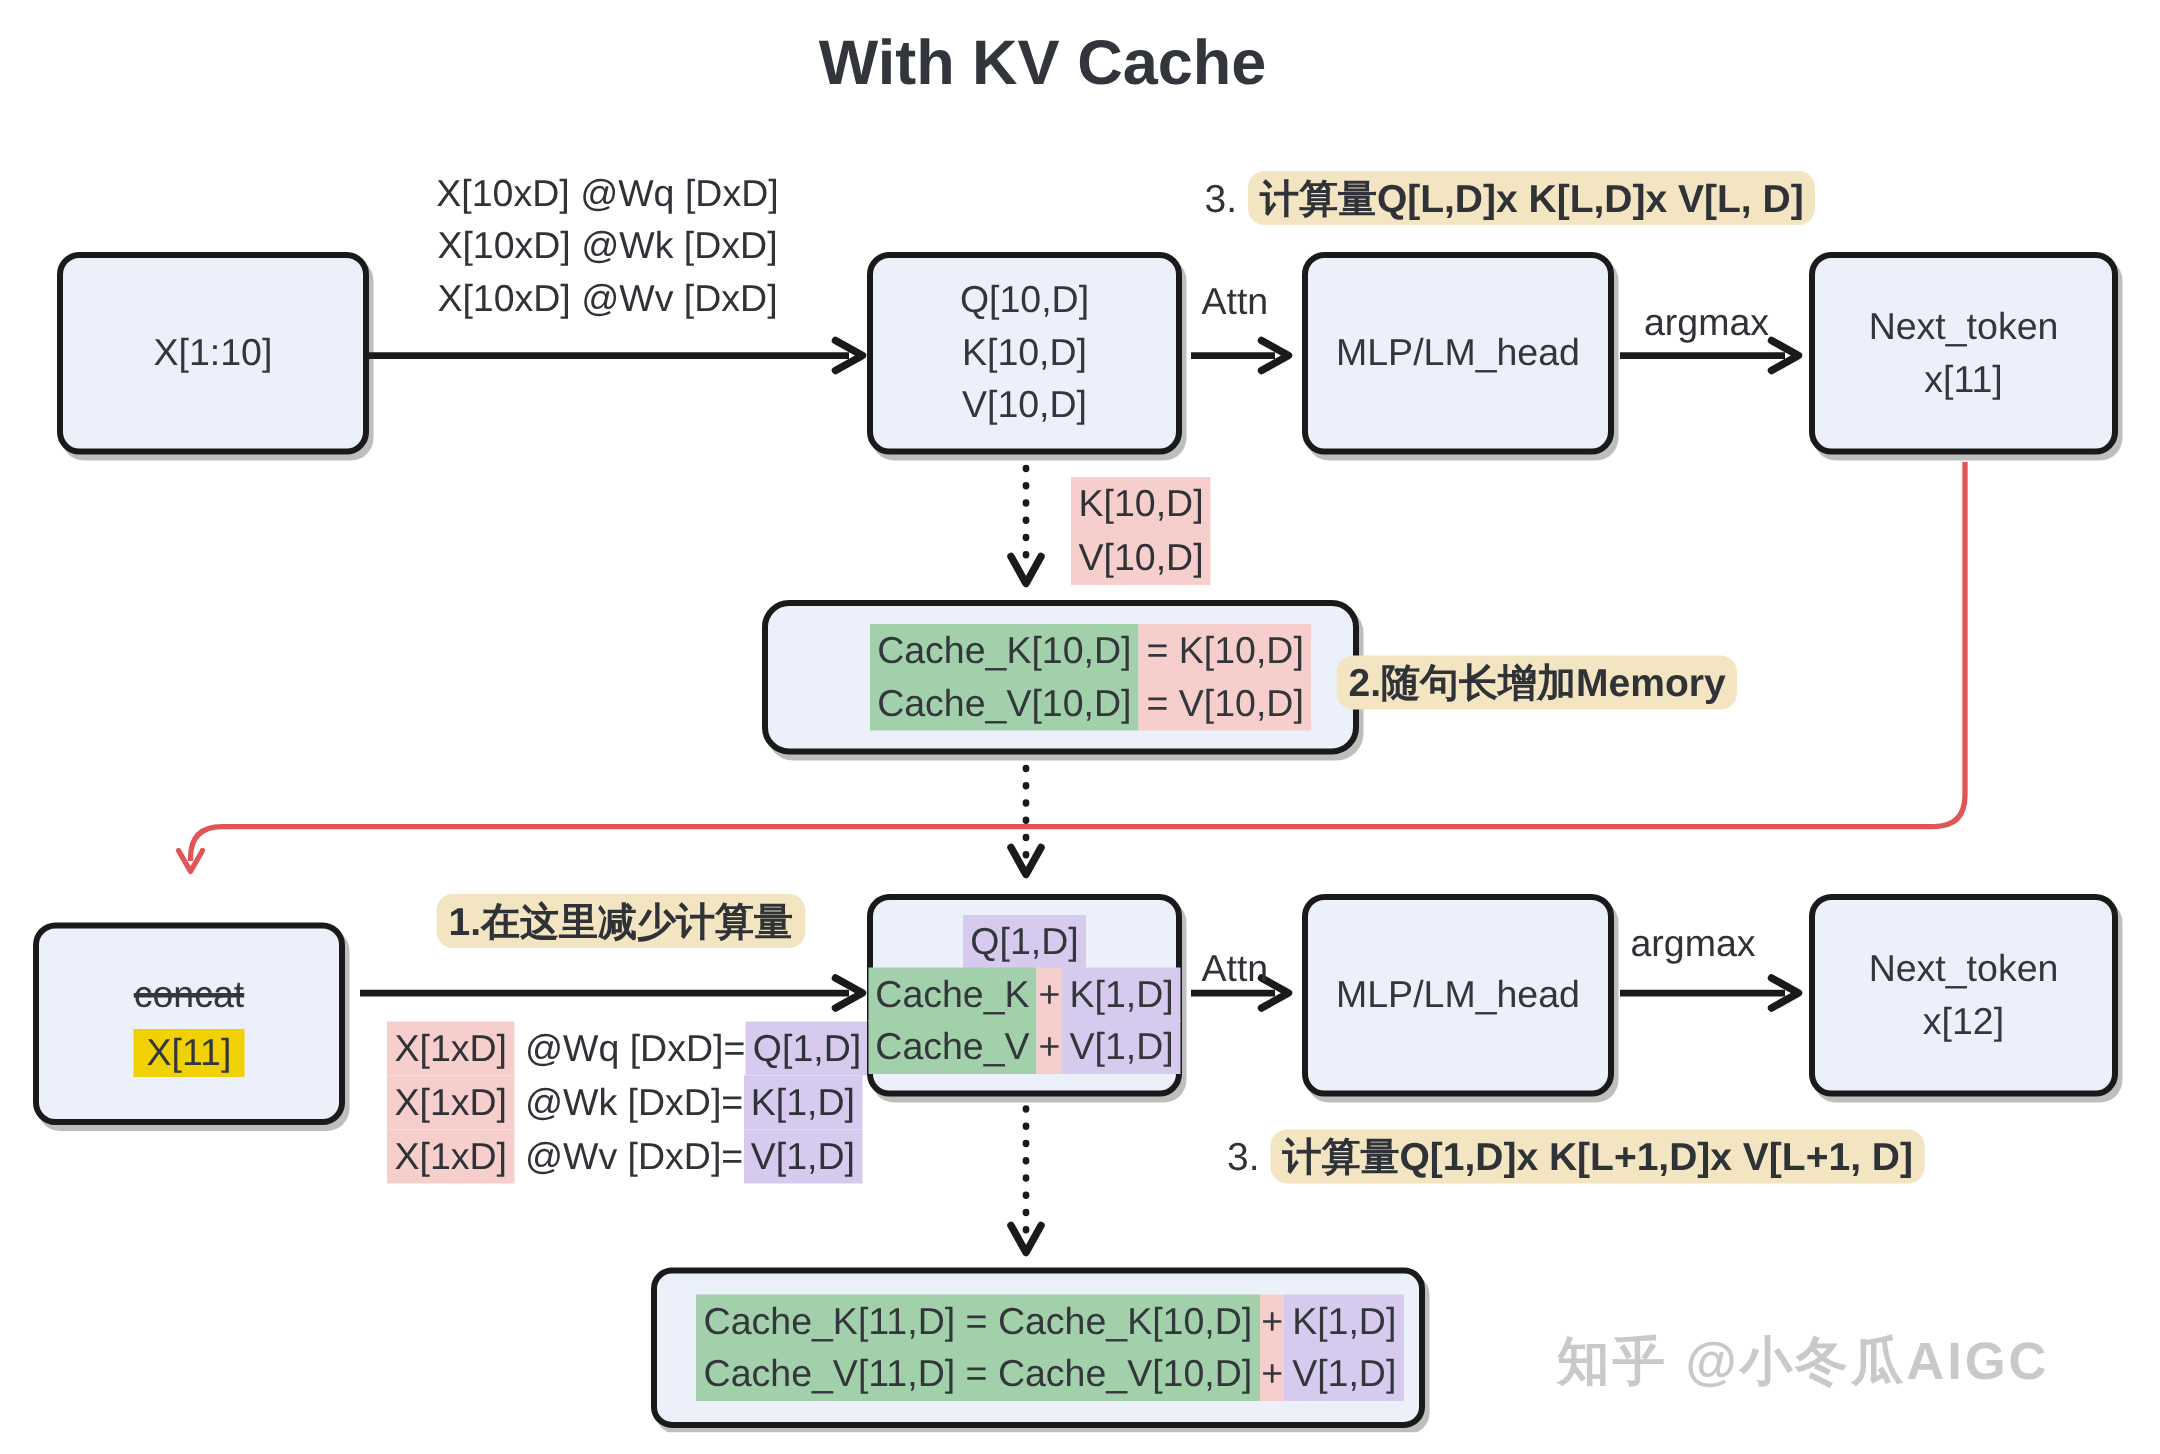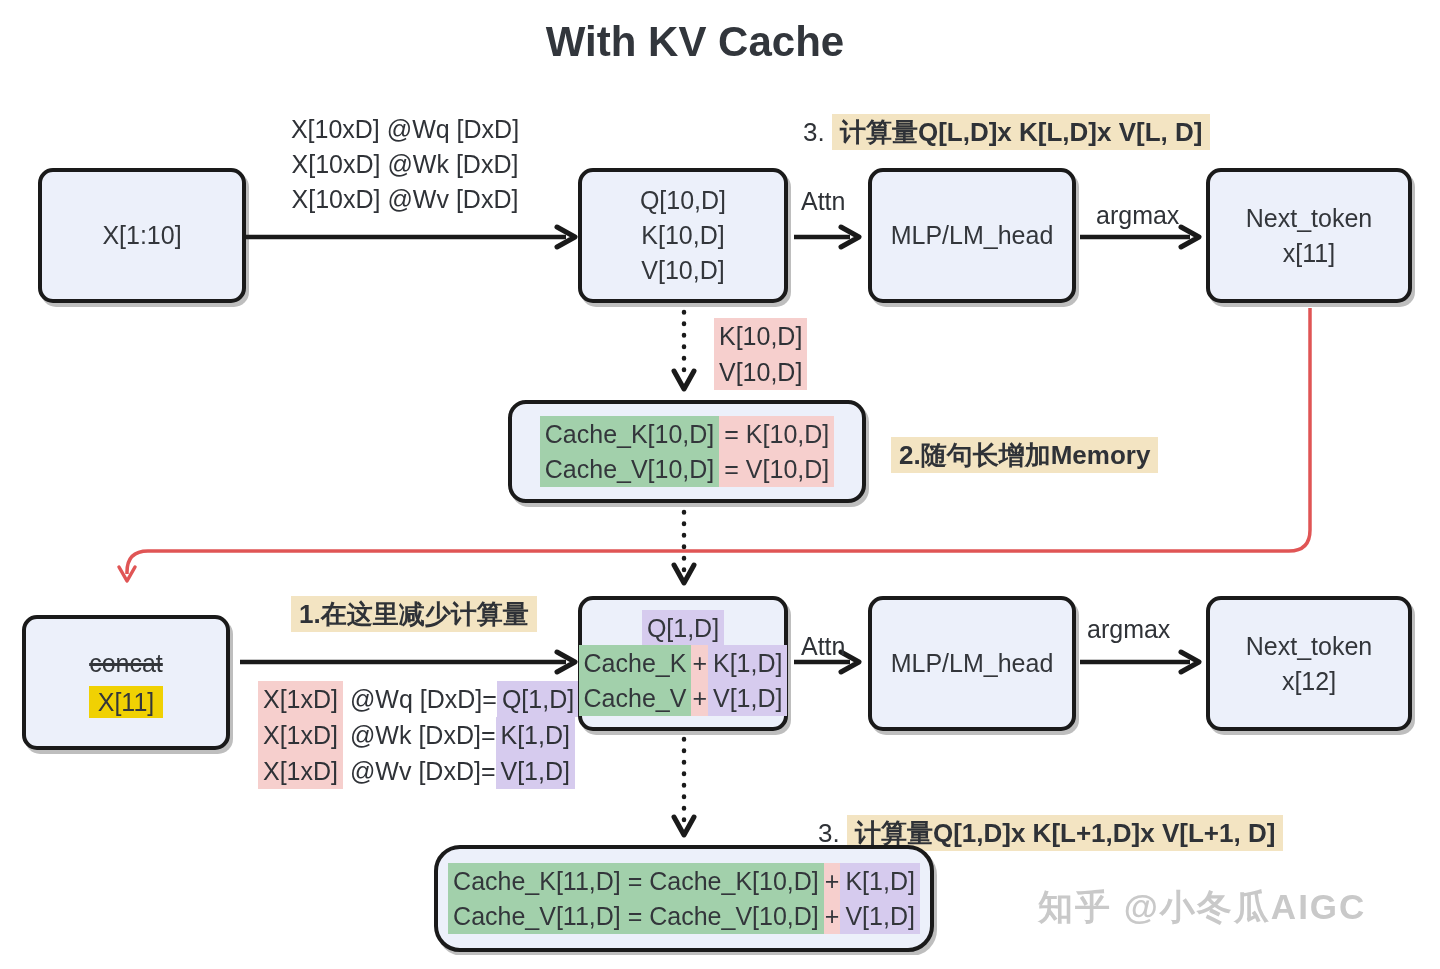--- a/index.html
+++ b/index.html
@@ -14,21 +14,21 @@
     box-shadow:3px 4px 0 rgba(40,40,40,.30);
     display:flex;flex-direction:column;align-items:center;justify-content:center;
     font-size:25px;line-height:35px;color:#33363b;
   }
   .lbl{position:absolute;z-index:2;font-size:25px;line-height:35px;white-space:nowrap;}
   .center{text-align:center;}
   .seg{padding:4px 5px;}
   .hl-pink{background:var(--pink,#f6cfcd);}
   .hl-green{background:var(--green,#a2d0ab);}
   .hl-purple{background:var(--purple,#d6cbee);}
-  .hl-tan{background:var(--tan,#f3e4c2);padding:3px 8px;font-weight:700;}
+  .hl-tan{background:var(--tan,#f3e4c2);padding:3px 8px;font-weight:700;border-radius:11px;}
   .hl-yellow{background:var(--yellow,#f0d103);padding:2px 9px;}
   .note{font-size:26px;font-weight:400;}
   .strike{text-decoration:line-through;text-decoration-thickness:3px;}
   .cacheline{white-space:nowrap;line-height:35px;}
   #title{position:absolute;left:0;top:18px;width:1390px;text-align:center;
     font-size:42px;font-weight:600;color:#32363c;z-index:2;}
   #watermark{position:absolute;left:1038px;top:884px;font-size:35px;letter-spacing:2px;
     color:var(--watermark,#c9c9c9);z-index:2;font-weight:600;}
 </style>
 </head>
@@ -90,21 +90,21 @@
 
   <div class="lbl note" style="left:803px;top:115px;">
     <span>3. </span><span class="hl-tan">计算量Q[L,D]x K[L,D]x V[L, D]</span>
   </div>
 
   <div class="lbl" style="left:714px;top:318px;line-height:36px;">
     <div><span class="hl-pink seg">K[10,D]</span></div>
     <div><span class="hl-pink seg">V[10,D]</span></div>
   </div>
 
-  <div class="node" style="left:508px;top:400px;width:350px;height:95px;border-radius:18px;align-items:center;">
+  <div class="node" style="left:508px;top:400px;width:350px;height:95px;border-radius:18px;align-items:center;padding-left:40px;">
     <div class="cacheline"><span class="hl-green seg">Cache_K[10,D]</span><span class="hl-pink seg">= K[10,D]</span></div>
     <div class="cacheline"><span class="hl-green seg">Cache_V[10,D]</span><span class="hl-pink seg">= V[10,D]</span></div>
   </div>
 
   <div class="lbl note" style="left:891px;top:438px;">
     <span class="hl-tan">2.随句长增加Memory</span>
   </div>
 
   <div class="node" style="left:22px;top:615px;width:200px;height:127px;">
     <div class="strike">concat</div>
@@ -133,24 +133,24 @@
     <div>MLP/LM_head</div>
   </div>
 
   <div class="lbl" style="left:1087px;top:612px;">argmax</div>
 
   <div class="node" style="left:1206px;top:596px;width:198px;height:127px;">
     <div>Next_token</div>
     <div>x[12]</div>
   </div>
 
-  <div class="lbl note" style="left:818px;top:816px;">
+  <div class="lbl note" style="left:818px;top:754px;">
     <span>3. </span><span class="hl-tan">计算量Q[1,D]x K[L+1,D]x V[L+1, D]</span>
   </div>
 
-  <div class="node" style="left:434px;top:845px;width:492px;height:99px;border-radius:26px;">
+  <div class="node" style="left:434px;top:845px;width:492px;height:99px;border-radius:14px;padding-left:16px;">
     <div class="cacheline"><span class="hl-green seg">Cache_K[11,D] = Cache_K[10,D]</span><span class="hl-pink" style="padding:4px 1px;">+</span><span class="hl-purple seg">K[1,D]</span></div>
     <div class="cacheline"><span class="hl-green seg">Cache_V[11,D] = Cache_V[10,D]</span><span class="hl-pink" style="padding:4px 1px;">+</span><span class="hl-purple seg">V[1,D]</span></div>
   </div>
 
   <div id="watermark">知乎 @小冬瓜AIGC</div>
 
 </div>
 
 </body></html>

